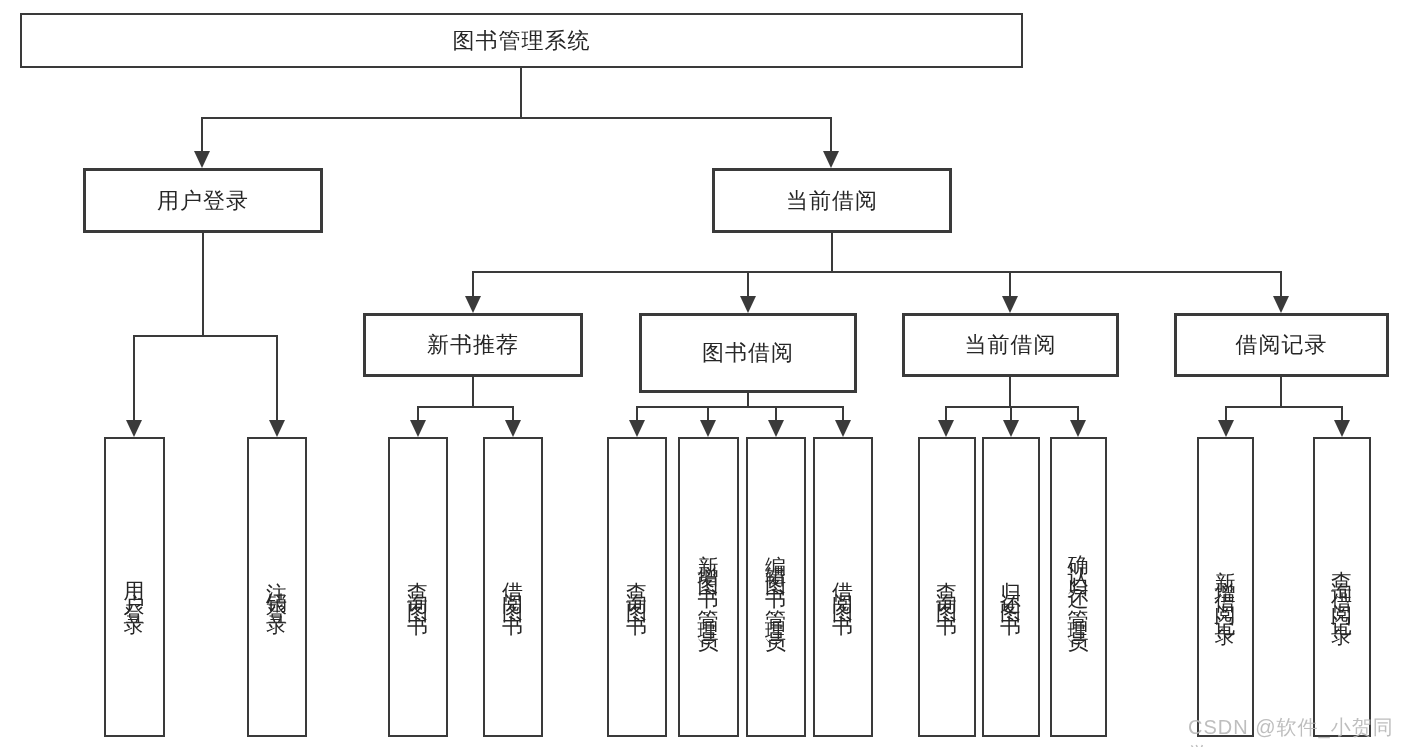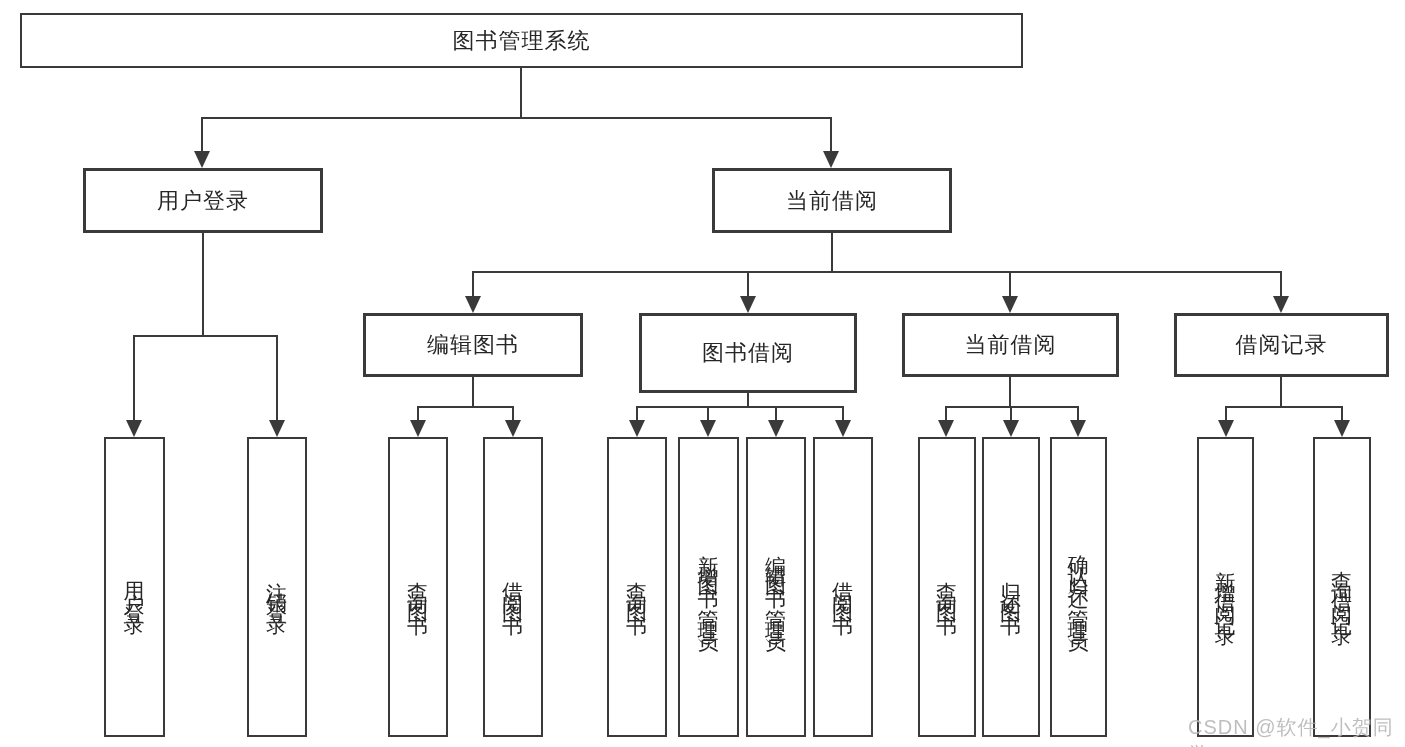--- a/index.html
+++ b/index.html
@@ -88,21 +88,21 @@
   <div class="v-line" style="left:472px;top:271px;height:27px;"></div>
   <div class="arrow-down" style="left:465px;top:296px;"></div>
   <div class="v-line" style="left:747px;top:271px;height:27px;"></div>
   <div class="arrow-down" style="left:740px;top:296px;"></div>
   <div class="v-line" style="left:1009px;top:271px;height:27px;"></div>
   <div class="arrow-down" style="left:1002px;top:296px;"></div>
   <div class="v-line" style="left:1280px;top:271px;height:27px;"></div>
   <div class="arrow-down" style="left:1273px;top:296px;"></div>
 
   <div class="node lv3" style="left:363px;top:313px;width:220px;height:64px;">
-    <span>编辑图书</span>
+    <span>新书推荐</span>
   </div>
   <div class="node lv3" style="left:639px;top:313px;width:218px;height:80px;">
     <span>图书借阅</span>
   </div>
   <div class="node lv3" style="left:902px;top:313px;width:217px;height:64px;">
     <span>当前借阅</span>
   </div>
   <div class="node lv3" style="left:1174px;top:313px;width:215px;height:64px;">
     <span>借阅记录</span>
   </div>

